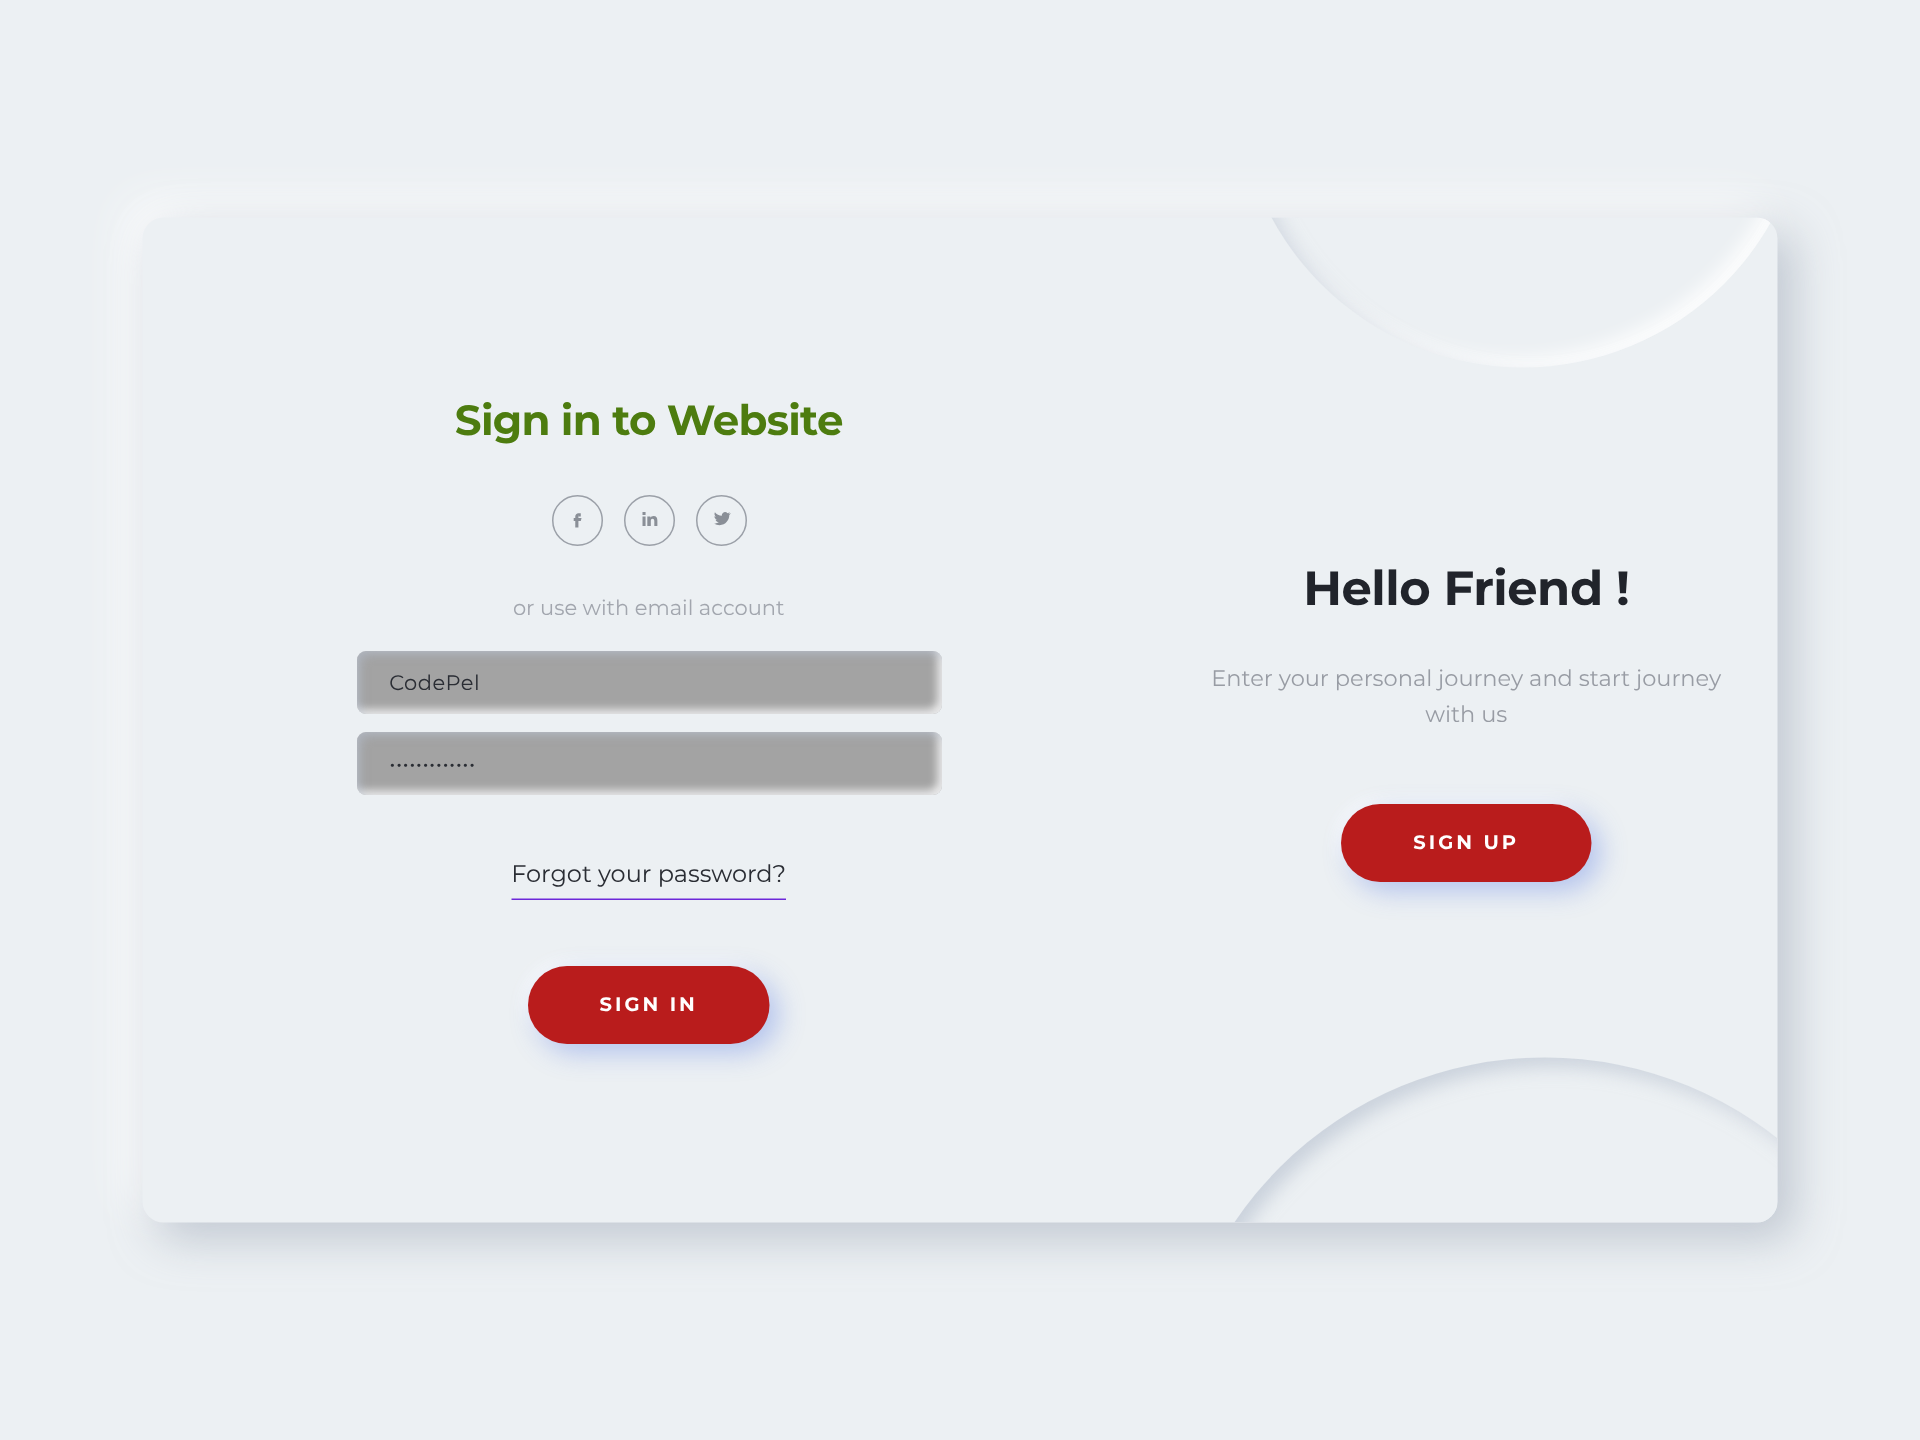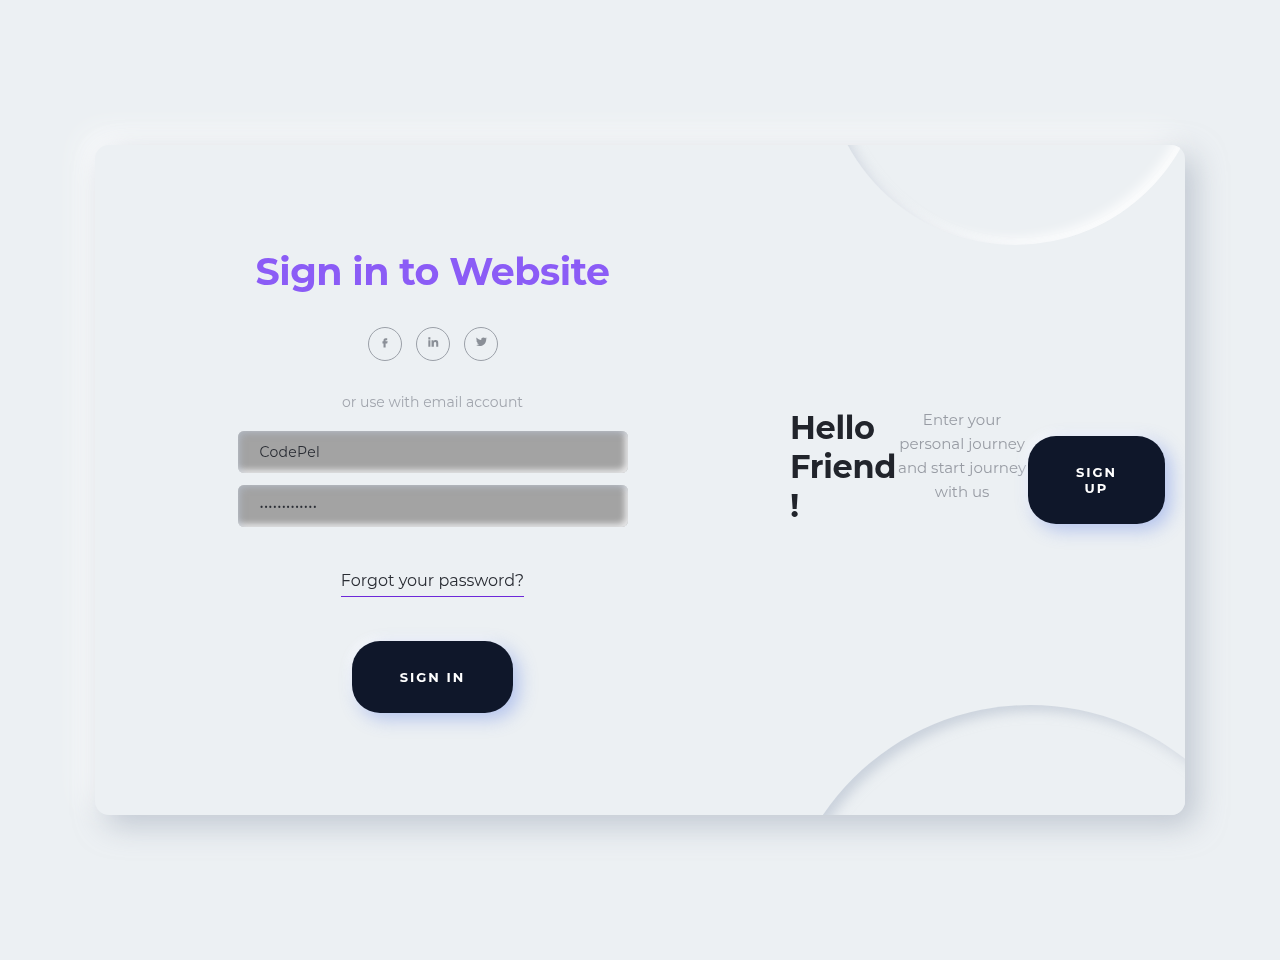--- a/index.html
+++ b/index.html
@@ -38,20 +38,21 @@
       flex-direction: column;
       align-items: center;
       justify-content: center;
       padding: 40px 60px;
     }
 
     .welcome-panel {
       width: 415px;
       height: 100%;
       display: flex;
+      flex-direction: column;
       align-items: center;
       justify-content: center;
       padding: 40px 20px;
       position: relative;
       overflow: hidden;
     }
 
     .deco-circle-top {
       position: absolute;
       width: 380px;
@@ -70,23 +71,23 @@
       height: 500px;
       border-radius: 50%;
       background: #ecf0f3;
       bottom: -390px;
       left: 10px;
       box-shadow: inset 6px 6px 12px rgba(180, 190, 205, 0.6),
                   inset -6px -6px 12px rgba(255, 255, 255, 0.9);
     }
 
     .signin-title {
-      font-size: 38px;
+      font-size: 28px;
       font-weight: 700;
-      color: #8b5cf6;
+      color: #4d7c0f;
       margin-bottom: 32px;
       letter-spacing: -0.5px;
     }
 
     .social-row {
       display: flex;
       gap: 14px;
       margin-bottom: 32px;
     }
 
@@ -144,22 +145,22 @@
       margin-bottom: 44px;
       font-size: 16px;
       color: #2a2d34;
       cursor: pointer;
       padding-bottom: 6px;
       border-bottom: 1px solid #6d28d9;
       display: inline-block;
     }
 
     .primary-btn {
-      padding: 28px 48px;
-      background: #0f172a;
+      padding: 18px 48px;
+      background: #b91c1c;
       color: #fff;
       font-size: 13px;
       font-weight: 700;
       letter-spacing: 2px;
       border: none;
       border-radius: 28px;
       cursor: pointer;
       font-family: inherit;
       box-shadow: 6px 6px 18px rgba(75, 112, 226, 0.35),
                   -4px -4px 10px rgba(255, 255, 255, 0.6);

